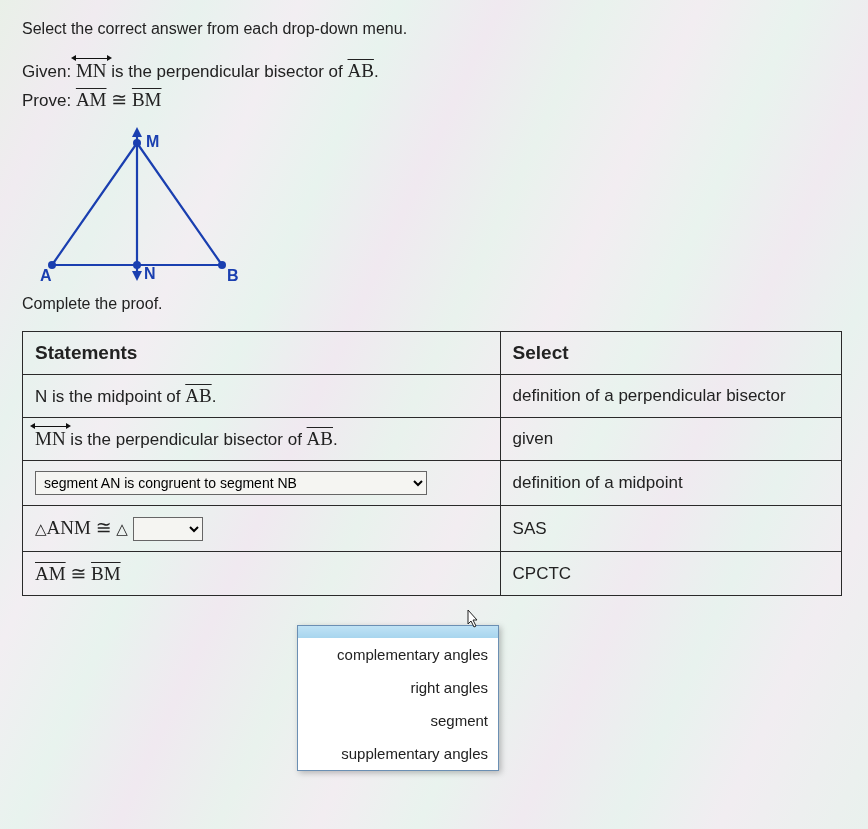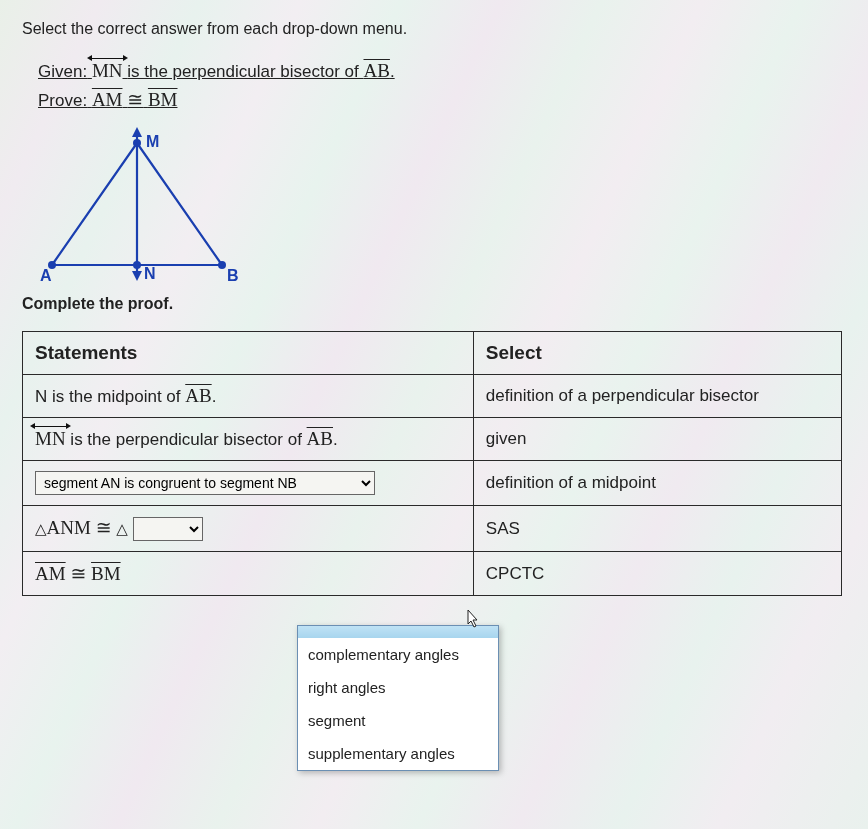--- a/index.html
+++ b/index.html
@@ -11,21 +11,21 @@
       color: #222;
       width: 868px;
       height: 829px;
       background: linear-gradient(115deg,
         #e9f0e8 0%, #f0ebf0 8%, #e8f2ee 16%, #f2eef2 24%,
         #e8f3ee 32%, #f0e9f0 40%, #e9f2ed 48%, #f2edf1 56%,
         #e9f3ee 64%, #f0eaf0 72%, #e8f2ee 80%, #f1edf1 88%, #e9f1ed 100%);
       position: relative;
     }
     .instruction { margin: 0 0 22px 0; }
-    .given-prove { margin: 0 0 6px 16px; font-size: 17px; text-decoration: underline; }
+    .given-prove { margin: 0 0 6px 0; font-size: 17px; }
     .math { font-family: 'Times New Roman', serif; font-size: 19px; }
     .overline { text-decoration: overline; text-decoration-thickness: 1.2px; }
     .doublearrow {
       position: relative;
       display: inline-block;
     }
     .doublearrow::before {
       content: '';
       position: absolute;
       top: -2px; left: -2px; right: -2px;
@@ -45,21 +45,21 @@
       content:'';
       position:absolute;
       top:-5px; left:-5px;
       width:0;height:0;
       border-top:3px solid transparent;
       border-bottom:3px solid transparent;
       border-right:5px solid #111;
     }
     .dl { position:relative; display:inline-block; }
     .figure { margin: 14px 0 6px 0; }
-    .complete { margin: 2px 0 18px 0; font-weight: bold; }
+    .complete { margin: 2px 0 18px 0; }
     table.proof {
       border-collapse: collapse;
       width: 820px;
       font-size: 17px;
       margin-top: 12px;
     }
     table.proof th, table.proof td {
       border: 1.4px solid #2a2a2a;
       padding: 10px 12px;
       text-align: left;
@@ -70,35 +70,36 @@
     .angle::before { content: '\2220'; font-family: 'Times New Roman', serif; }
     .tri::before { content: '\25B3'; font-family: 'Times New Roman', serif; font-size:15px; }
     .cong::before { content: '\2245'; font-family: 'Times New Roman', serif; }
     select.inline {
       font-family: Arial, sans-serif;
       font-size: 14px;
       border: 1px solid #666;
       background: #f5f5f2;
       padding: 2px 4px;
     }
-    .sel-wide { width: 340px; }
+    .sel-wide { width: 392px; }
     .sel-med { width: 200px; }
     .sel-small { width: 70px; }
     .sel-empty { width: 230px; height:26px; }
     
     .popup {
       position: absolute;
       left: 297px;
       top: 625px;
       width: 202px;
       border: 1px solid #6b8fb3;
       background: #fde047;
       box-shadow: 2px 2px 6px rgba(0,0,0,0.25);
       font-size: 15px;
       z-index: 10;
+      text-align: right;
     }
     .popup .opt {
       padding: 8px 10px;
       background: #fff;
       cursor: default;
     }
     .popup .opt.first {
       background: linear-gradient(#bfe2f5, #a7d5ee);
       min-height: 12px;
       padding: 4px 10px;

